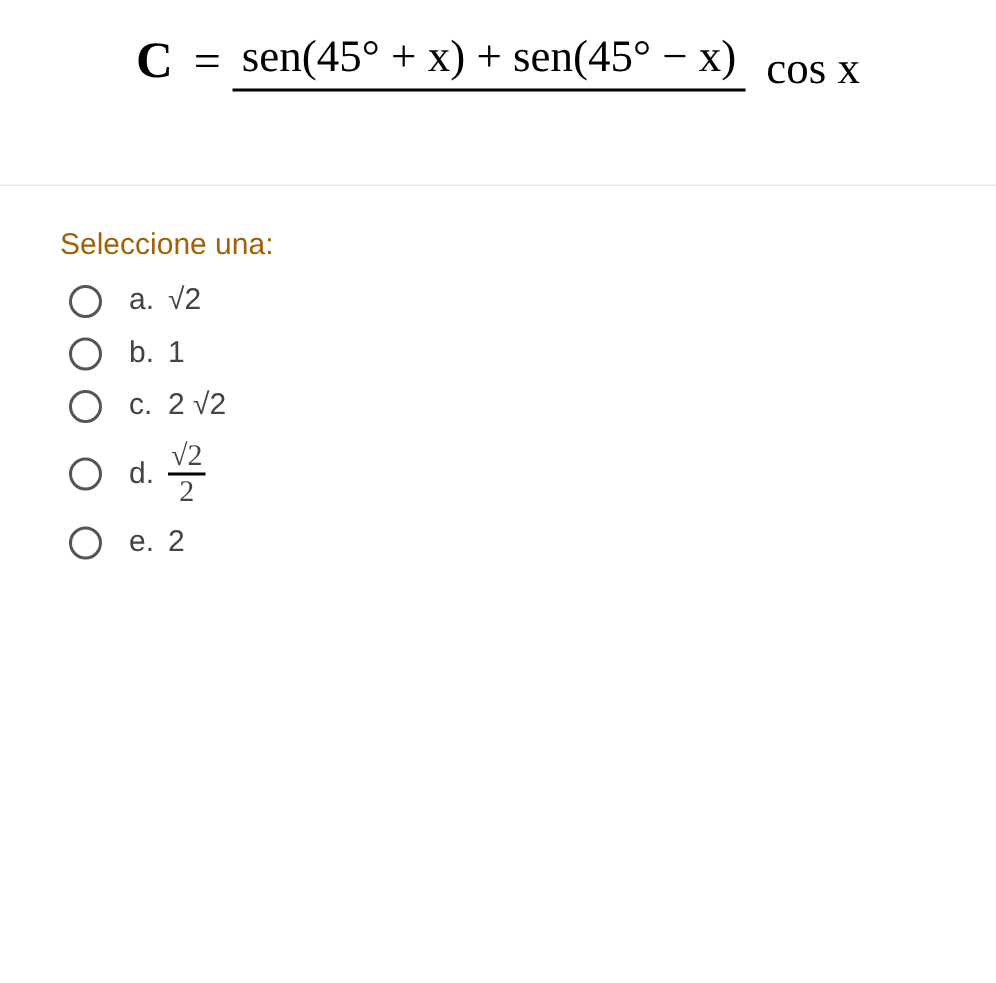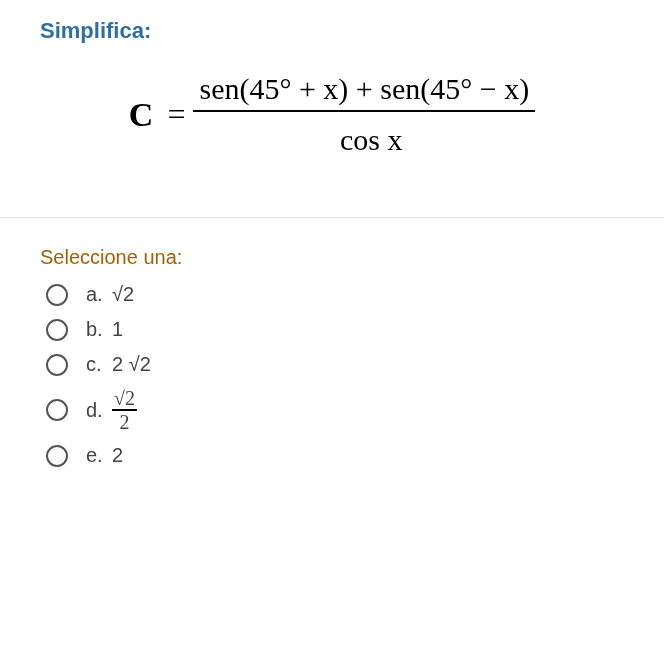--- a/index.html
+++ b/index.html
@@ -33,21 +33,21 @@
     font-weight: bold;
     font-size: 34px;
     padding-right: 6px;
   }
   .eq-eq {
     font-size: 32px;
     padding: 0 4px;
   }
   .fraction {
     display: inline-flex;
-    flex-direction: column;
+    flex-direction: row;
     align-items: center;
     vertical-align: middle;
   }
   .numerator {
     border-bottom: 2.5px solid #000;
     padding: 0 6px 4px 6px;
     white-space: nowrap;
     font-size: 30px;
   }
   .denominator {
@@ -102,21 +102,20 @@
   }
   .mini-den {
     padding-top: 1px;
     font-size: 20px;
   }
 </style>
 </head>
 <body>
 
 <div class="container">
-  <div class="title">Simplifica:</div>
 
   <div class="equation-area">
     <span class="eq-lhs">C</span>
     <span class="eq-eq">=</span>
     <span class="fraction">
       <span class="numerator">sen(45° + x) + sen(45° − x)</span>
       <span class="denominator">cos x</span>
     </span>
   </div>
 

